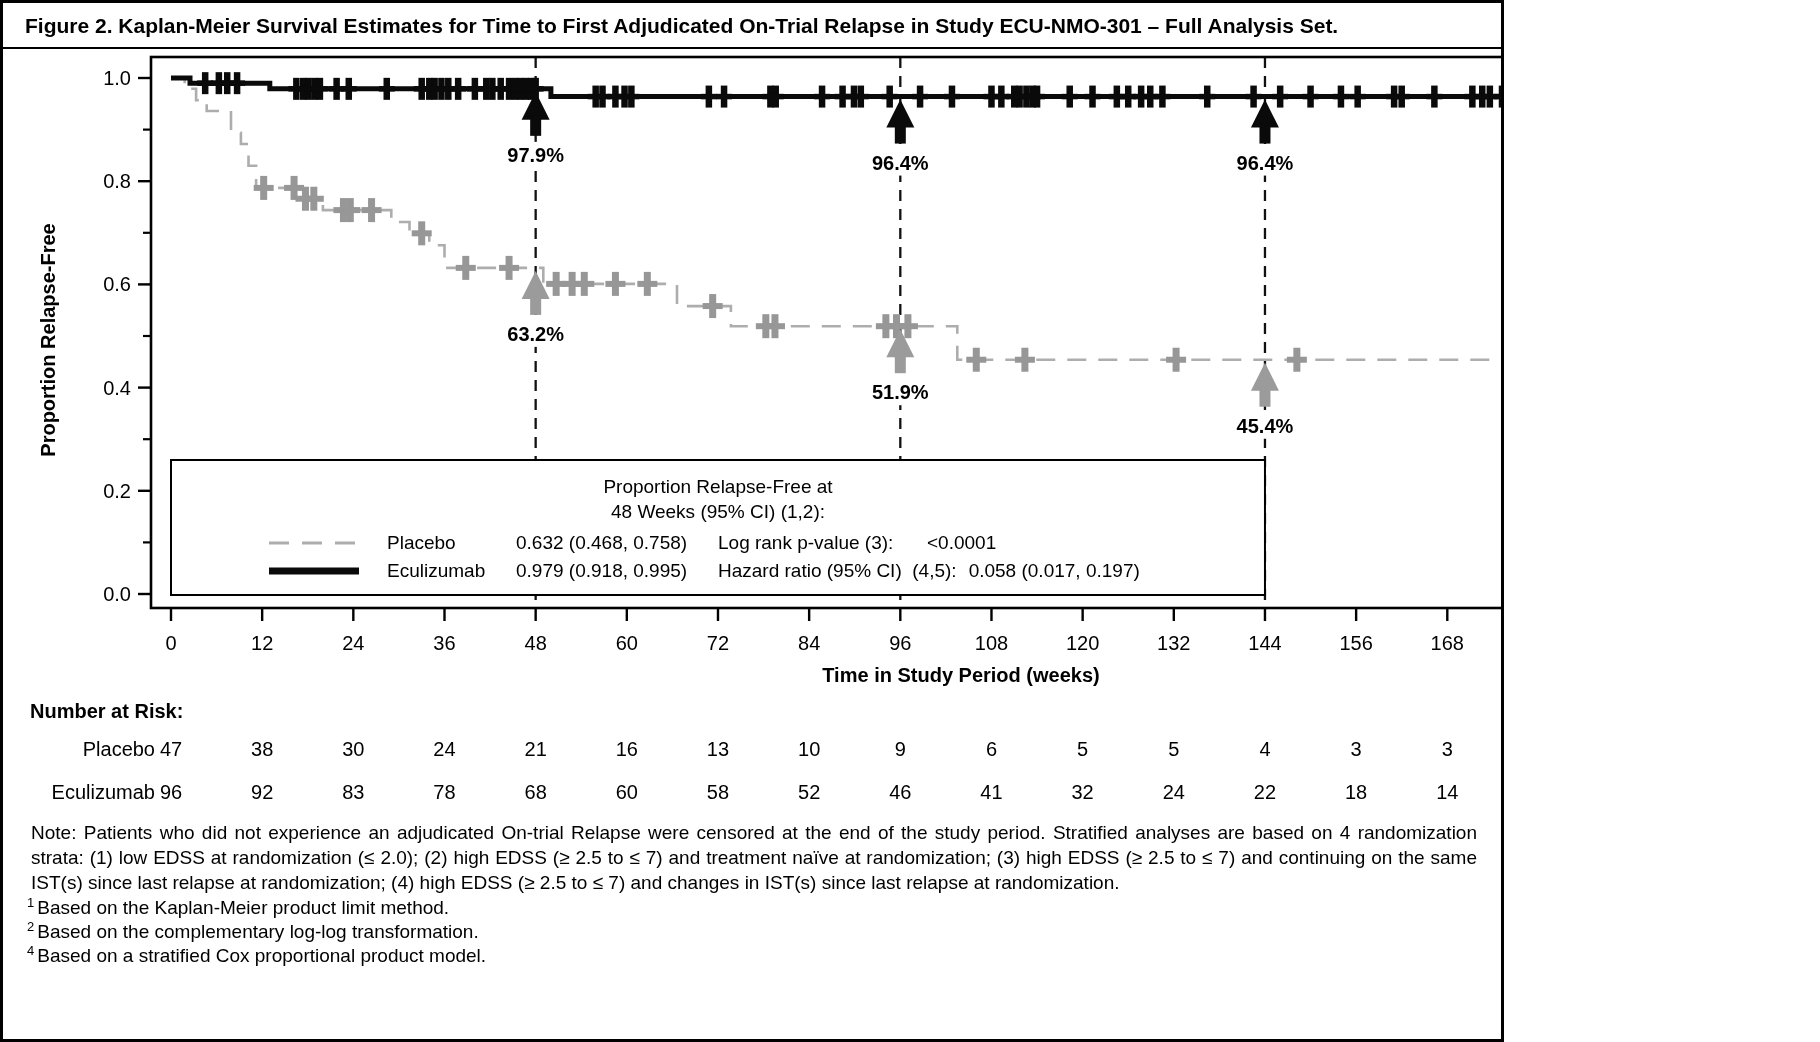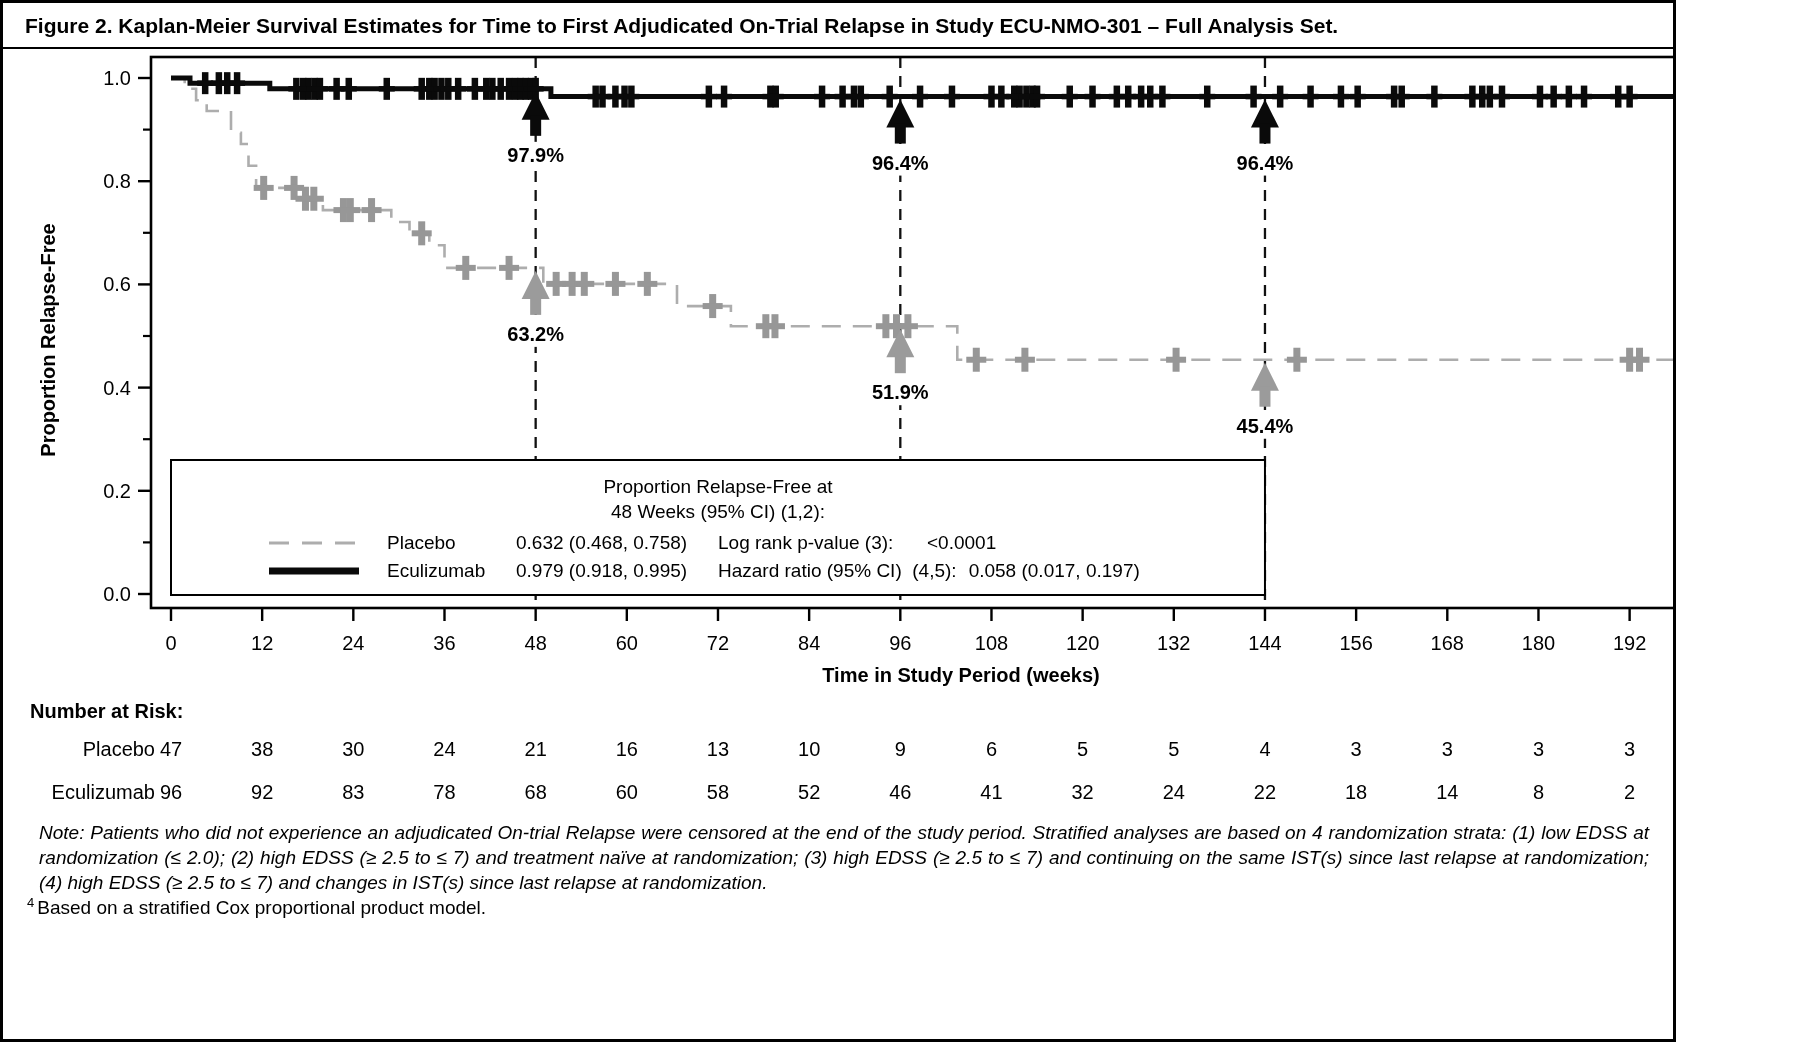--- a/index.html
+++ b/index.html
@@ -1,23 +1,23 @@
 <!DOCTYPE html>
 <html><head>
 <meta charset="utf-8">
 <style>
   html,body{margin:0;padding:0;background:#fff;}
   body{width:1820px;height:1042px;font-family:"Liberation Sans","DejaVu Sans",sans-serif;color:#000;}
-  .figure{box-sizing:border-box;width:1676px;height:1042px;border:3px solid #000;background:#fff;overflow:hidden;}
+  .figure{box-sizing:border-box;width:1504px;height:1042px;border:3px solid #000;background:#fff;overflow:hidden;}
   .figure-title{box-sizing:border-box;height:46px;padding:11px 20px 0 22px;font-size:21px;font-weight:bold;
     border-bottom:2px solid #000;white-space:nowrap;}
   svg{display:block;}
   svg text{font-family:"Liberation Sans","DejaVu Sans",sans-serif;}
   .notes{padding:6px 24px 0 24px;font-size:19px;line-height:25px;}
-  .note{margin:0 0 1px 12px;text-align:justify;font-style:italic;}
+  .note{margin:0 0 1px 4px;text-align:justify;}
   .fn{line-height:24px;}
   .fn sup{font-size:13px;line-height:0;margin-right:3px;}
 </style>
 </head>
 <body>
 
 <div class="figure">
   <div class="figure-title">Figure 2. Kaplan-Meier Survival Estimates for Time to First Adjudicated On-Trial Relapse in Study ECU-NMO-301 – Full Analysis Set.</div>
   <svg id="km-chart" width="1820" height="765" viewBox="0 49 1820 765">
       <g>
@@ -382,16 +382,18 @@
         <text x="1353.132" y="799" text-anchor="middle" fill="#000" font-size="20" font-weight="normal" style="white-space:pre">18</text>
         <text x="1444.296" y="799" text-anchor="middle" fill="#000" font-size="20" font-weight="normal" style="white-space:pre">14</text>
         <text x="1535.46" y="799" text-anchor="middle" fill="#000" font-size="20" font-weight="normal" style="white-space:pre">8</text>
         <text x="1626.624" y="799" text-anchor="middle" fill="#000" font-size="20" font-weight="normal" style="white-space:pre">2</text>
         <text x="1717.788" y="799" text-anchor="middle" fill="#000" font-size="20" font-weight="normal" style="white-space:pre">1</text>
       </g>
     </svg>
   <div class="notes">
     <p class="note">Note: Patients who did not experience an adjudicated On-trial Relapse were censored at the end of the study period. Stratified analyses are based on 4 randomization strata: (1) low EDSS at randomization (≤ 2.0); (2) high EDSS (≥ 2.5 to ≤ 7) and treatment naïve at randomization; (3) high EDSS (≥ 2.5 to ≤ 7) and continuing on the same IST(s) since last relapse at randomization; (4) high EDSS (≥ 2.5 to ≤ 7) and changes in IST(s) since last relapse at randomization.</p>
     <div id="footnotes">
+        <div class="fn"><sup>1</sup><span>Based on the Kaplan-Meier product limit method.</span></div>
+        <div class="fn"><sup>2</sup><span>Based on the complementary log-log transformation.</span></div>
         <div class="fn"><sup>4</sup><span>Based on a stratified Cox proportional product model.</span></div>
       </div>
   </div>
 </div>
 
 </body></html>

